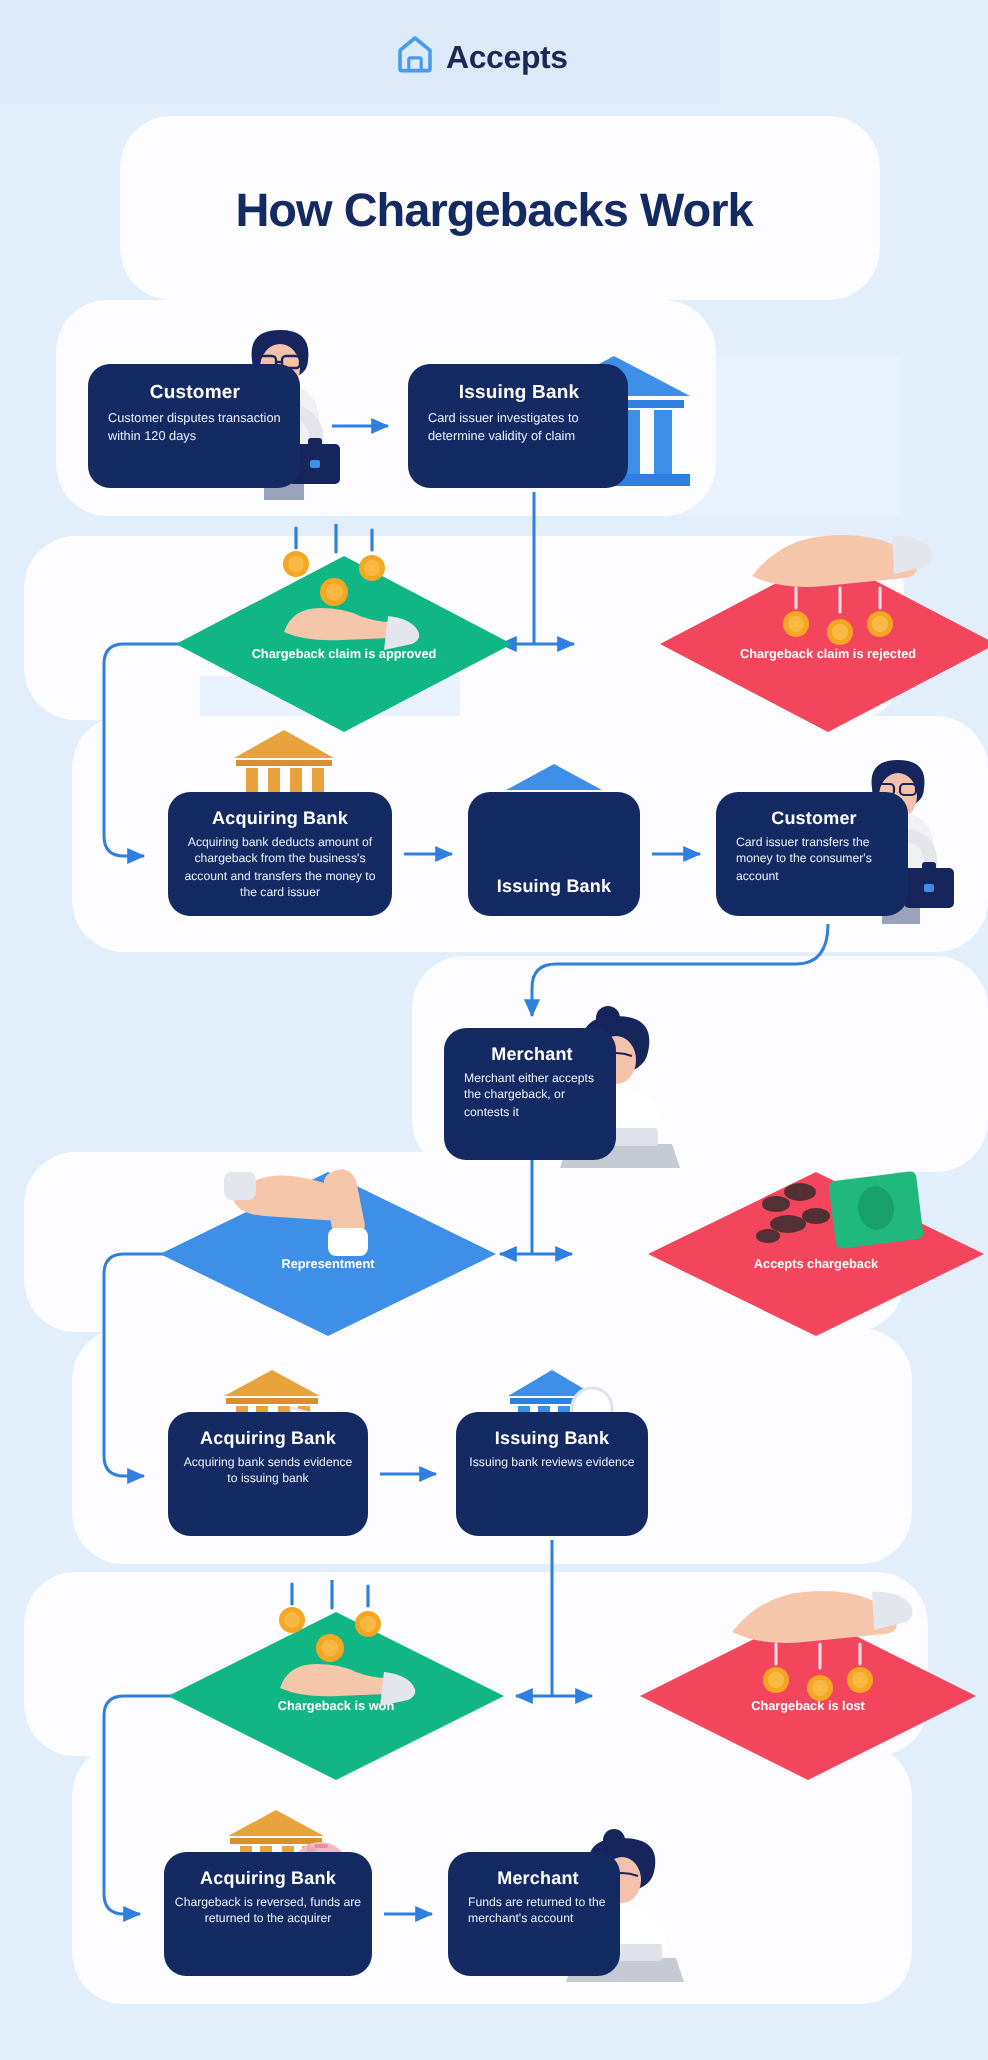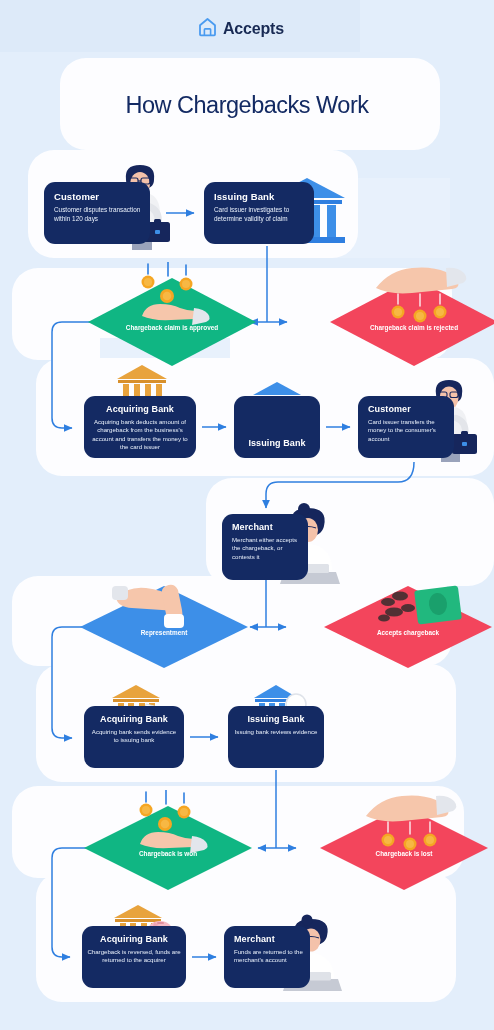--- a/index.html
+++ b/index.html
@@ -32,20 +32,21 @@
   .wires{position:absolute;left:0;top:0;width:494px;height:1030px;pointer-events:none;}
 
   
   .card{
     position:absolute;background:#142a63;border-radius:11px;
     color:#ffffff;box-sizing:border-box;z-index:6;
   }
   .card .ct{
     font-weight:bold;letter-spacing:.1px;color:#ffffff;
     margin:0 0 4px 0;
+    text-align:center;
   }
   .card .cb{color:#e9f0fb;margin:0;}
 
   .c-customer1{left:44px;top:182px;width:106px;height:62px;padding:9px 9px 0 10px;}
   .c-customer1 .ct{font-size:9.5px;}
   .c-customer1 .cb{font-size:6.4px;line-height:8.6px;}
 
   .c-issuing1{left:204px;top:182px;width:110px;height:62px;padding:9px 9px 0 10px;}
   .c-issuing1 .ct{font-size:9.5px;}
   .c-issuing1 .cb{font-size:6.4px;line-height:8.6px;}
@@ -103,21 +104,21 @@
   .g-won{left:84px;top:806px;width:168px;height:84px;}
   .g-won .shape{background:#10b683;}
   .r-lost{left:320px;top:806px;width:168px;height:84px;}
   .r-lost .shape{background:#f3455c;}
 
   
   .logo{position:absolute;left:198px;top:17px;display:flex;align-items:center;gap:6px;z-index:8;}
   .logo .lt{font-size:16px;font-weight:bold;color:#182a54;letter-spacing:-.2px;}
   .headline{
     position:absolute;left:0;right:0;top:92px;text-align:center;z-index:8;
-    font-size:23.5px;font-weight:normal;color:#132a63;letter-spacing:-.5px;
+    font-size:23.5px;font-weight:bold;color:#132a63;letter-spacing:-.5px;
   }
 
   
   .art{position:absolute;z-index:5;pointer-events:none;}
 </style>
 </head>
 <body>
 
 <div class="stage">
 

